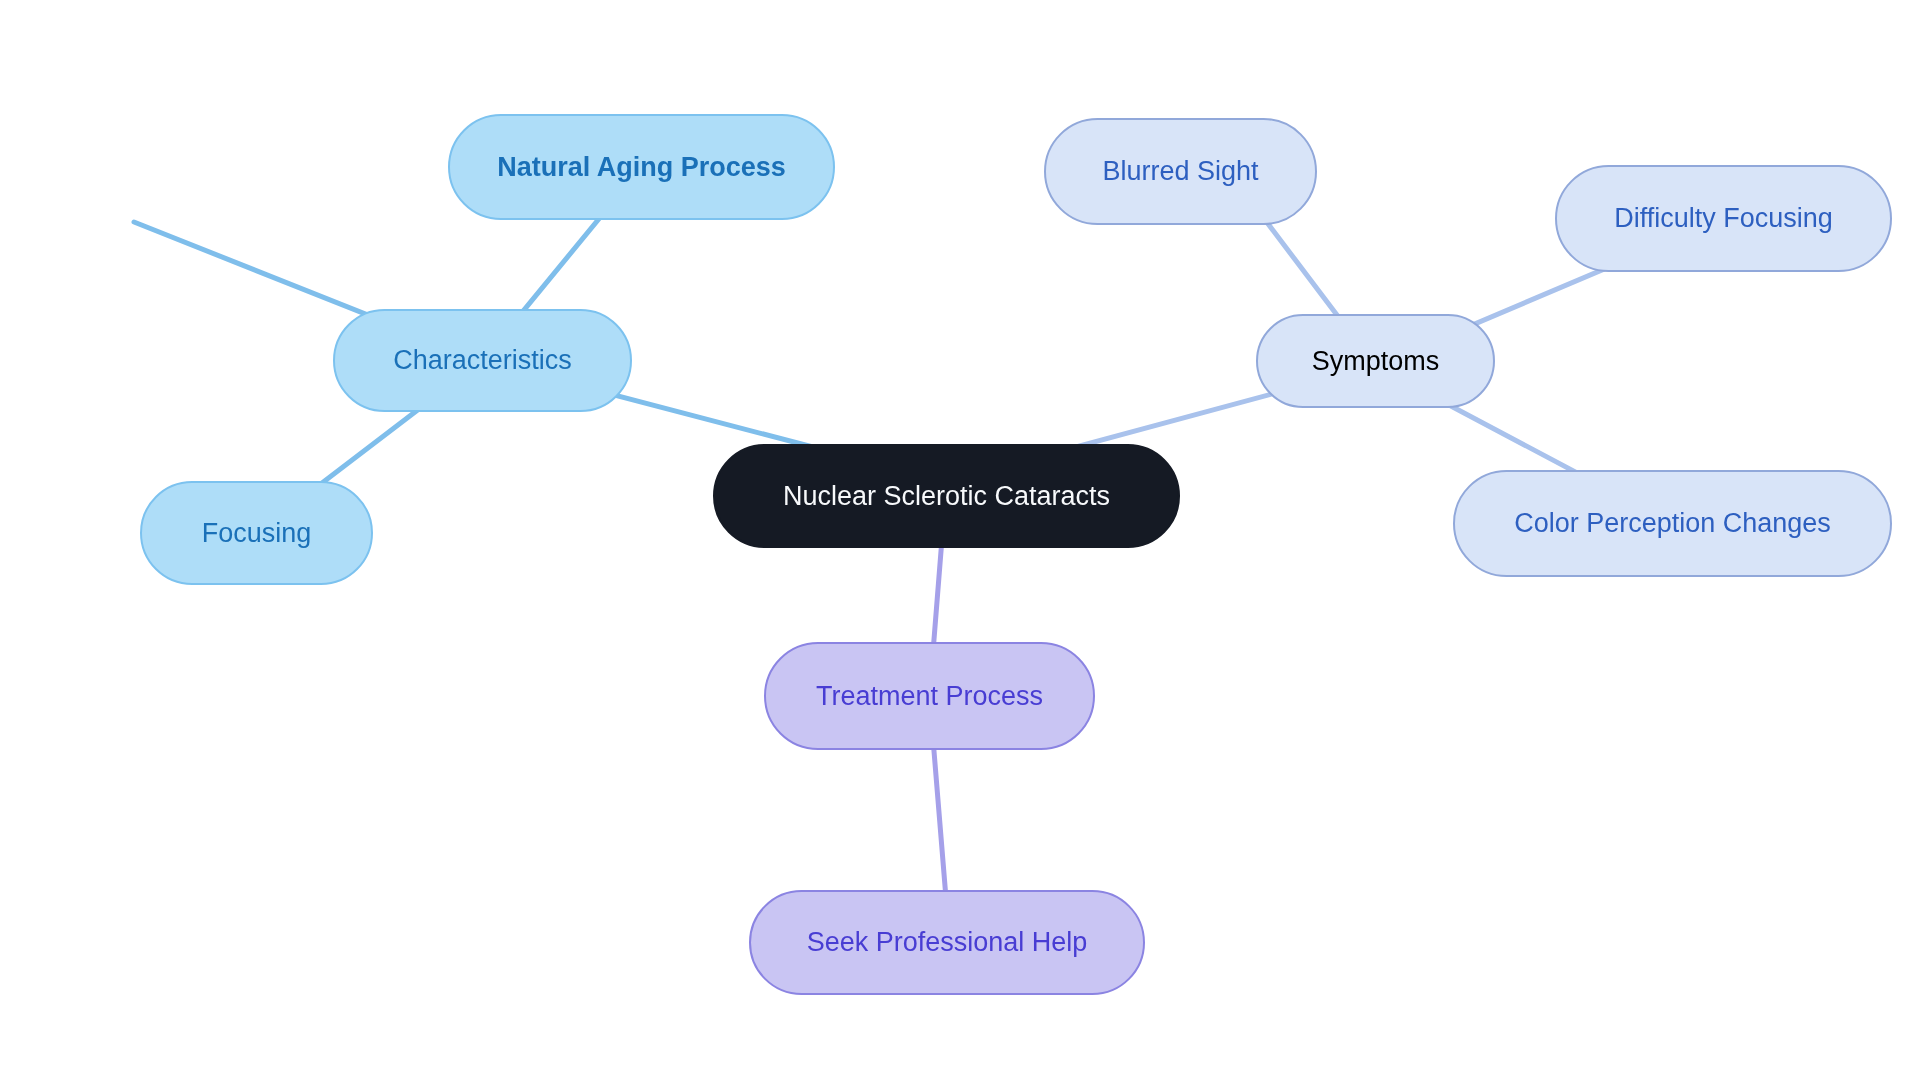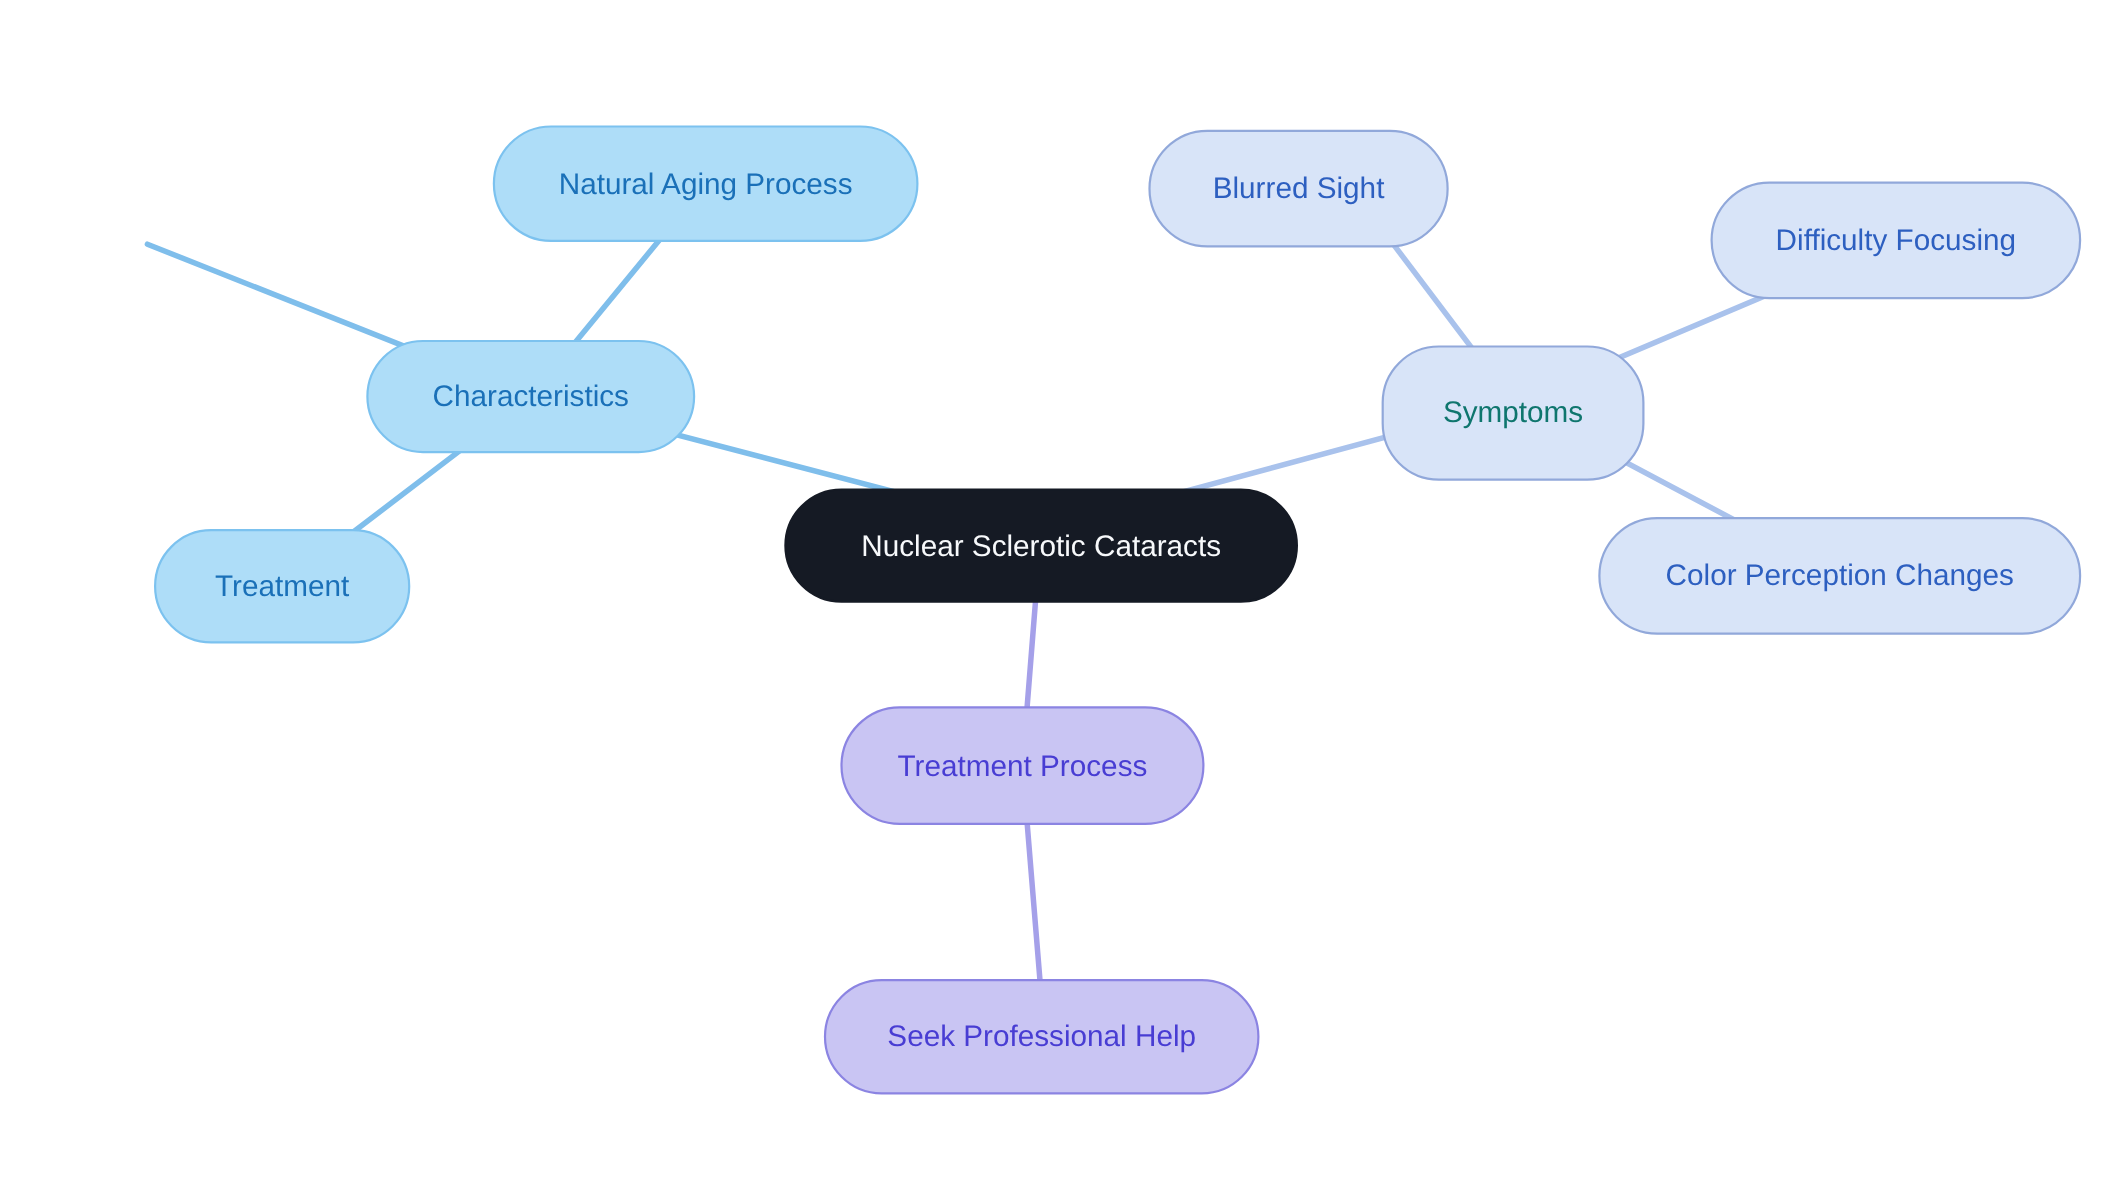--- a/index.html
+++ b/index.html
@@ -49,27 +49,27 @@
       <line x1="946.5" y1="482" x2="929.5" y2="696" stroke="#a5a0e9" stroke-width="5" stroke-linecap="round"></line>
       <line x1="929.5" y1="696" x2="947" y2="910.5" stroke="#a5a0e9" stroke-width="5" stroke-linecap="round"></line>
     </svg>
 
 <div class="node" style="left: 713px; top: 444px; width: 467px; height: 104px; background: rgb(21, 26, 36); border-color: rgb(21, 26, 36); border-radius: 52px; color: rgb(247, 249, 251); font-size: 27px;">
       <span>Nuclear Sclerotic Cataracts</span>
     </div>
     <div class="node" style="left: 333px; top: 309px; width: 299px; height: 103px; background: rgb(174, 221, 248); border-color: rgb(124, 194, 239); border-radius: 51.5px; color: rgb(26, 112, 184); font-size: 27px;">
       <span>Characteristics</span>
     </div>
-    <div class="node" style="left: 448px; top: 114px; width: 387px; height: 106px; background: rgb(174, 221, 248); border-color: rgb(124, 194, 239); border-radius: 53px; color: rgb(26, 112, 184); font-size: 27px;">
+    <div class="node" style="left: 448px; top: 114px; width: 387px; height: 106px; background: rgb(174, 221, 248); border-color: rgb(124, 194, 239); border-radius: 53px; color: rgb(26, 112, 184); font-size: 27px; font-weight: bold;">
       <span>Natural Aging Process</span>
     </div>
     <div class="node" style="left: 140px; top: 481px; width: 233px; height: 104px; background: rgb(174, 221, 248); border-color: rgb(124, 194, 239); border-radius: 52px; color: rgb(26, 112, 184); font-size: 27px;">
-      <span>Treatment</span>
+      <span>Focusing</span>
     </div>
-    <div class="node" style="left: 1256px; top: 314px; width: 239px; height: 123px; background: rgb(216, 228, 248); border-color: rgb(145, 168, 218); border-radius: 52px; color: #0f766e; font-size: 27px;">
+    <div class="node" style="left: 1256px; top: 314px; width: 239px; height: 94px; background: rgb(216, 228, 248); border-color: rgb(145, 168, 218); border-radius: 52px; color: #000000; font-size: 27px;">
       <span>Symptoms</span>
     </div>
     <div class="node" style="left: 1044px; top: 118px; width: 273px; height: 107px; background: rgb(216, 228, 248); border-color: rgb(145, 168, 218); border-radius: 53.5px; color: rgb(45, 95, 192); font-size: 27px;">
       <span>Blurred Sight</span>
     </div>
     <div class="node" style="left: 1555px; top: 165px; width: 337px; height: 107px; background: rgb(216, 228, 248); border-color: rgb(145, 168, 218); border-radius: 53.5px; color: rgb(45, 95, 192); font-size: 27px; align-items: center;">
       <span>Difficulty Focusing</span>
     </div>
     <div class="node" style="left: 1453px; top: 470px; width: 439px; height: 107px; background: rgb(216, 228, 248); border-color: rgb(145, 168, 218); border-radius: 53.5px; color: rgb(45, 95, 192); font-size: 27px; align-items: center;">
       <span>Color Perception Changes</span>

